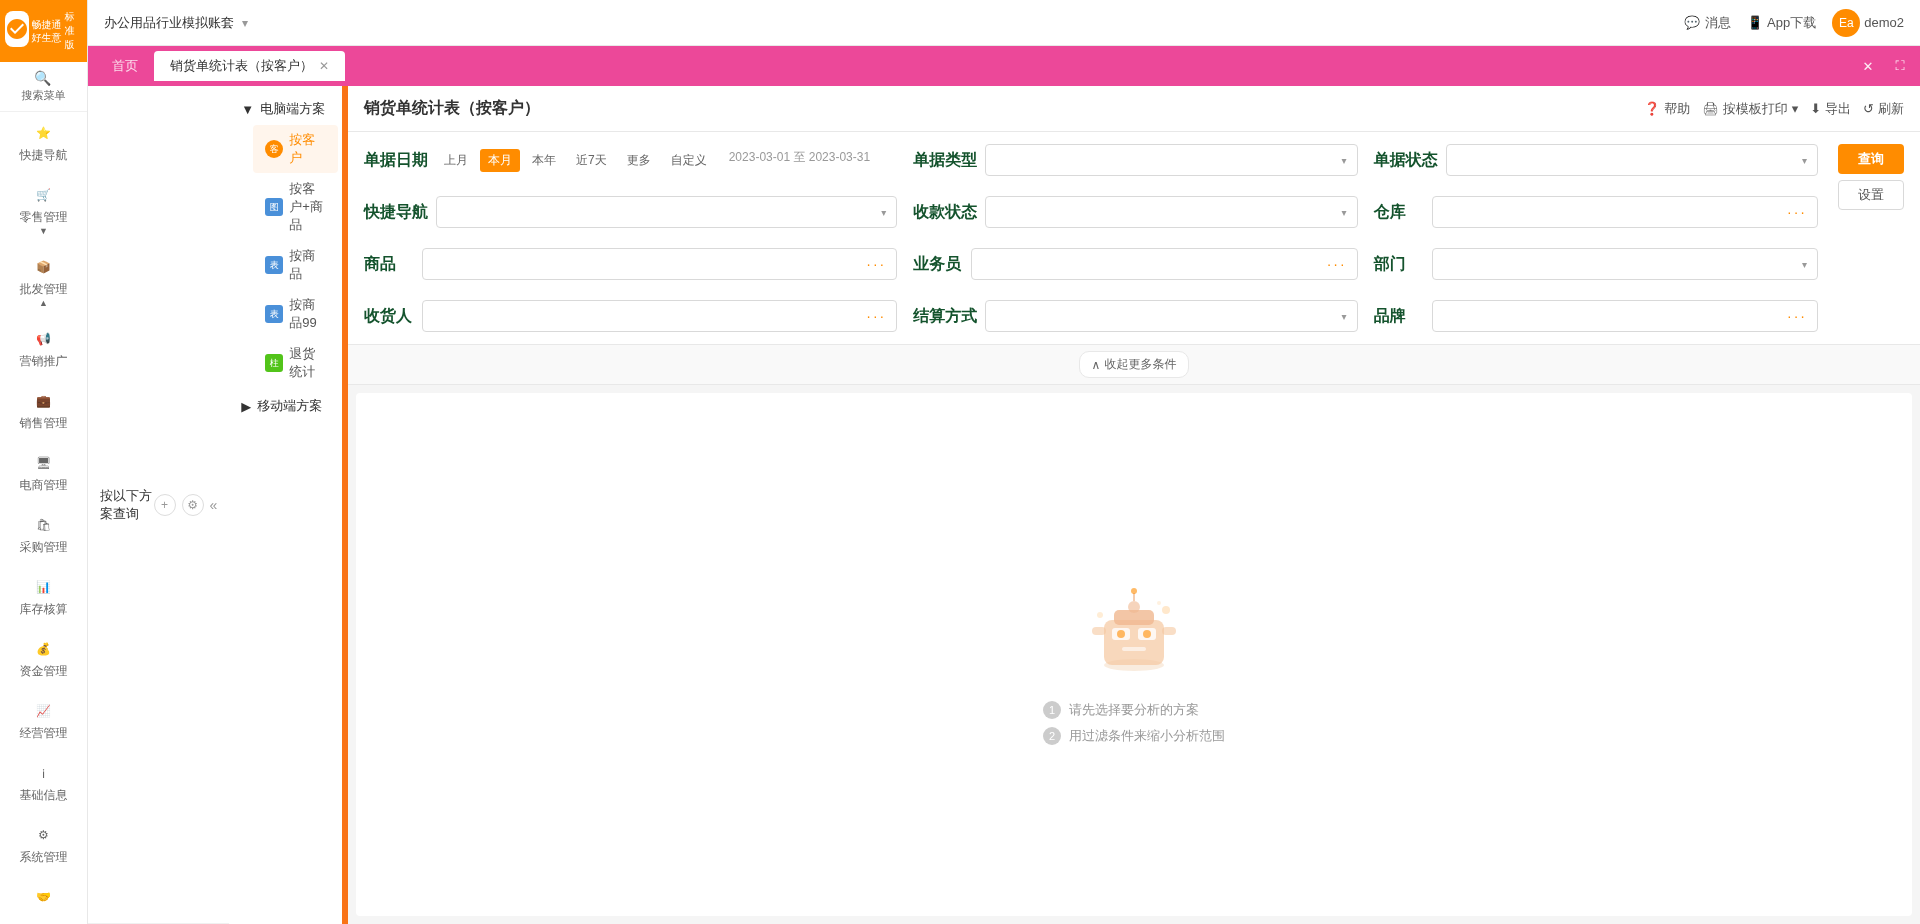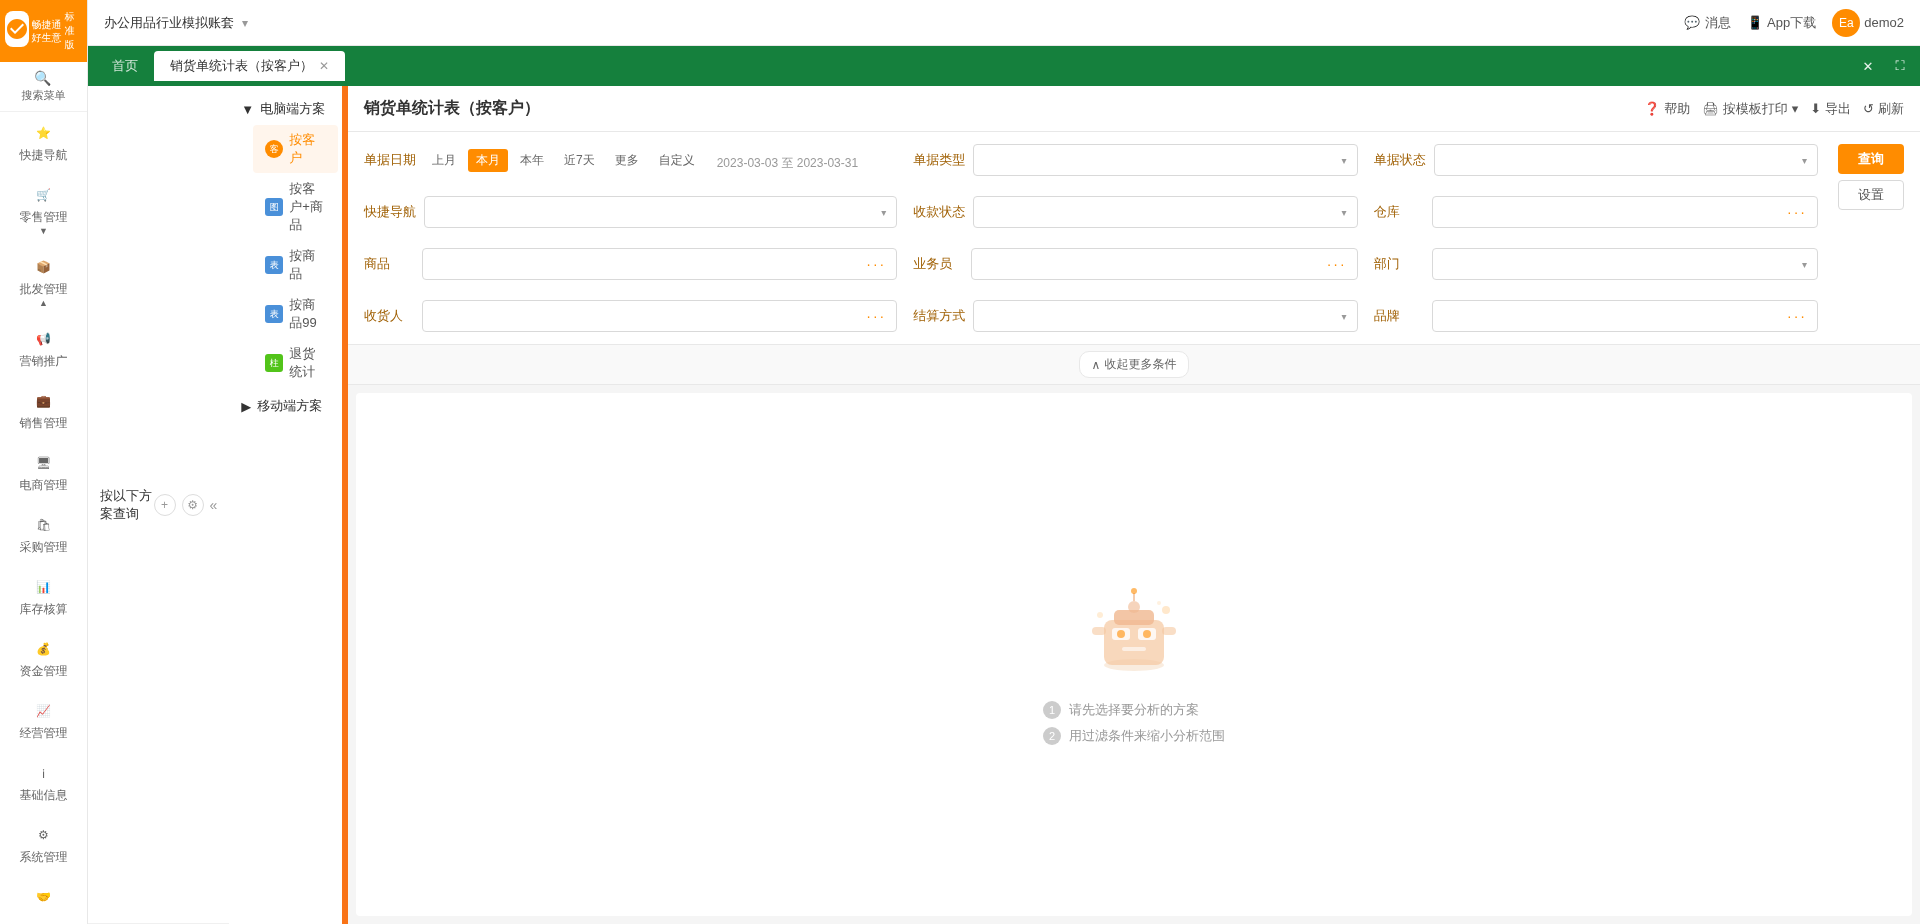--- a/index.html
+++ b/index.html
@@ -123,21 +123,21 @@
       display: flex;
       align-items: center;
       justify-content: center;
       color: #fff;
       font-size: 12px;
     }
 
     
     .tab-bar {
       height: 40px;
-      background: #15803d;
+      background: #ec4899;
       display: flex;
       align-items: center;
       padding: 0 8px;
       flex-shrink: 0;
     }
     .tab-item {
       display: flex;
       align-items: center;
       gap: 6px;
       padding: 6px 16px;
@@ -331,44 +331,45 @@
       margin-bottom: 10px;
     }
     .filter-row:last-child { margin-bottom: 0; }
     .filter-item {
       display: flex;
       align-items: center;
       gap: 8px;
       flex: 1;
     }
     .filter-label {
-      color: #a16207;
-      font-size: 13px;
+      color: #14532d;
+      font-size: 16px;
       white-space: nowrap;
       min-width: 50px;
+      font-weight: bold;
     }
     .filter-control {
       flex: 1;
       border: 1px solid #d9d9d9;
       border-radius: 4px;
       padding: 5px 10px;
       font-size: 13px;
       color: #333;
       display: flex;
       align-items: center;
       justify-content: space-between;
       cursor: pointer;
       background: #fff;
       min-height: 32px;
     }
     .filter-control .arrow { color: #999; font-size: 10px; }
     .filter-control .dots { color: #ff8c00; font-size: 14px; letter-spacing: 2px; }
     .date-filter {
       display: flex;
-      align-items: flex-end;
+      align-items: flex-start;
       gap: 6px;
       flex: 1;
     }
     .date-tabs {
       display: flex;
       align-items: center;
       gap: 4px;
     }
     .date-tab {
       padding: 3px 8px;
@@ -698,21 +699,21 @@
                 <span class="filter-label">单据日期</span>
                 <div class="date-filter">
                   <div class="date-tabs">
                     <span class="date-tab">上月</span>
                     <span class="date-tab active">本月</span>
                     <span class="date-tab">本年</span>
                     <span class="date-tab">近7天</span>
                     <span class="date-tab">更多</span>
                     <span class="date-tab">自定义</span>
                   </div>
-                  <span class="date-range" style="margin-left:8px;">2023-03-03 至 2023-03-31</span>
+                  <span class="date-range" style="margin-left:8px;">2023-03-01 至 2023-03-31</span>
                 </div>
               </div>
               <div class="filter-item" style="flex:1;">
                 <span class="filter-label">单据类型</span>
                 <div class="filter-control">
                   <span></span>
                   <span class="arrow">▾</span>
                 </div>
               </div>
               <div class="filter-item" style="flex:1;">

